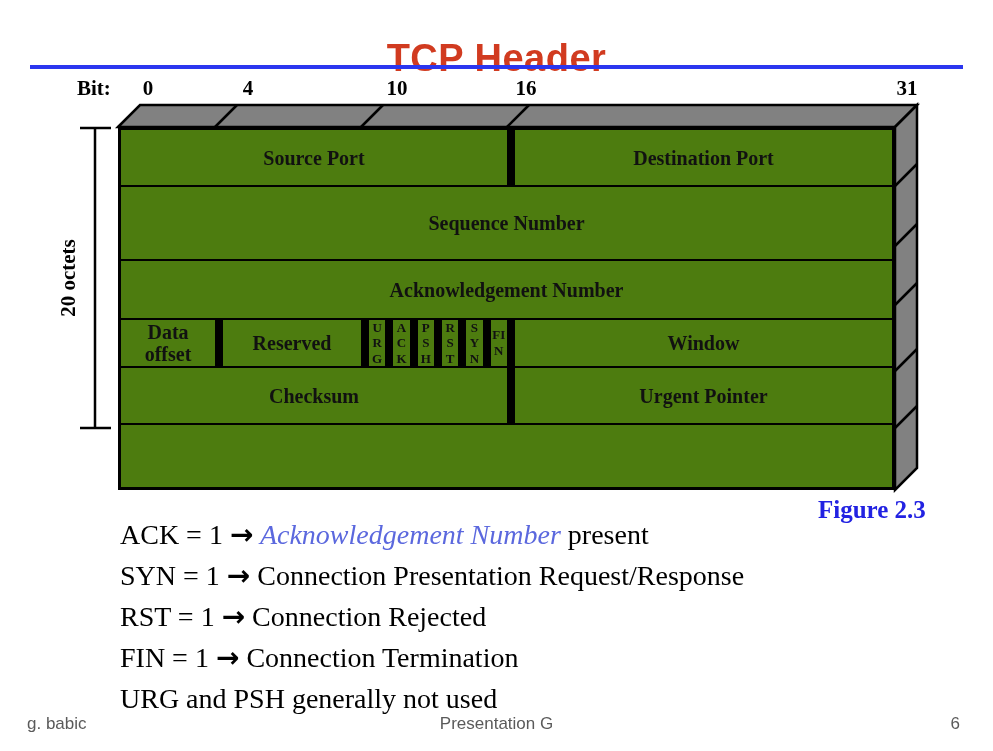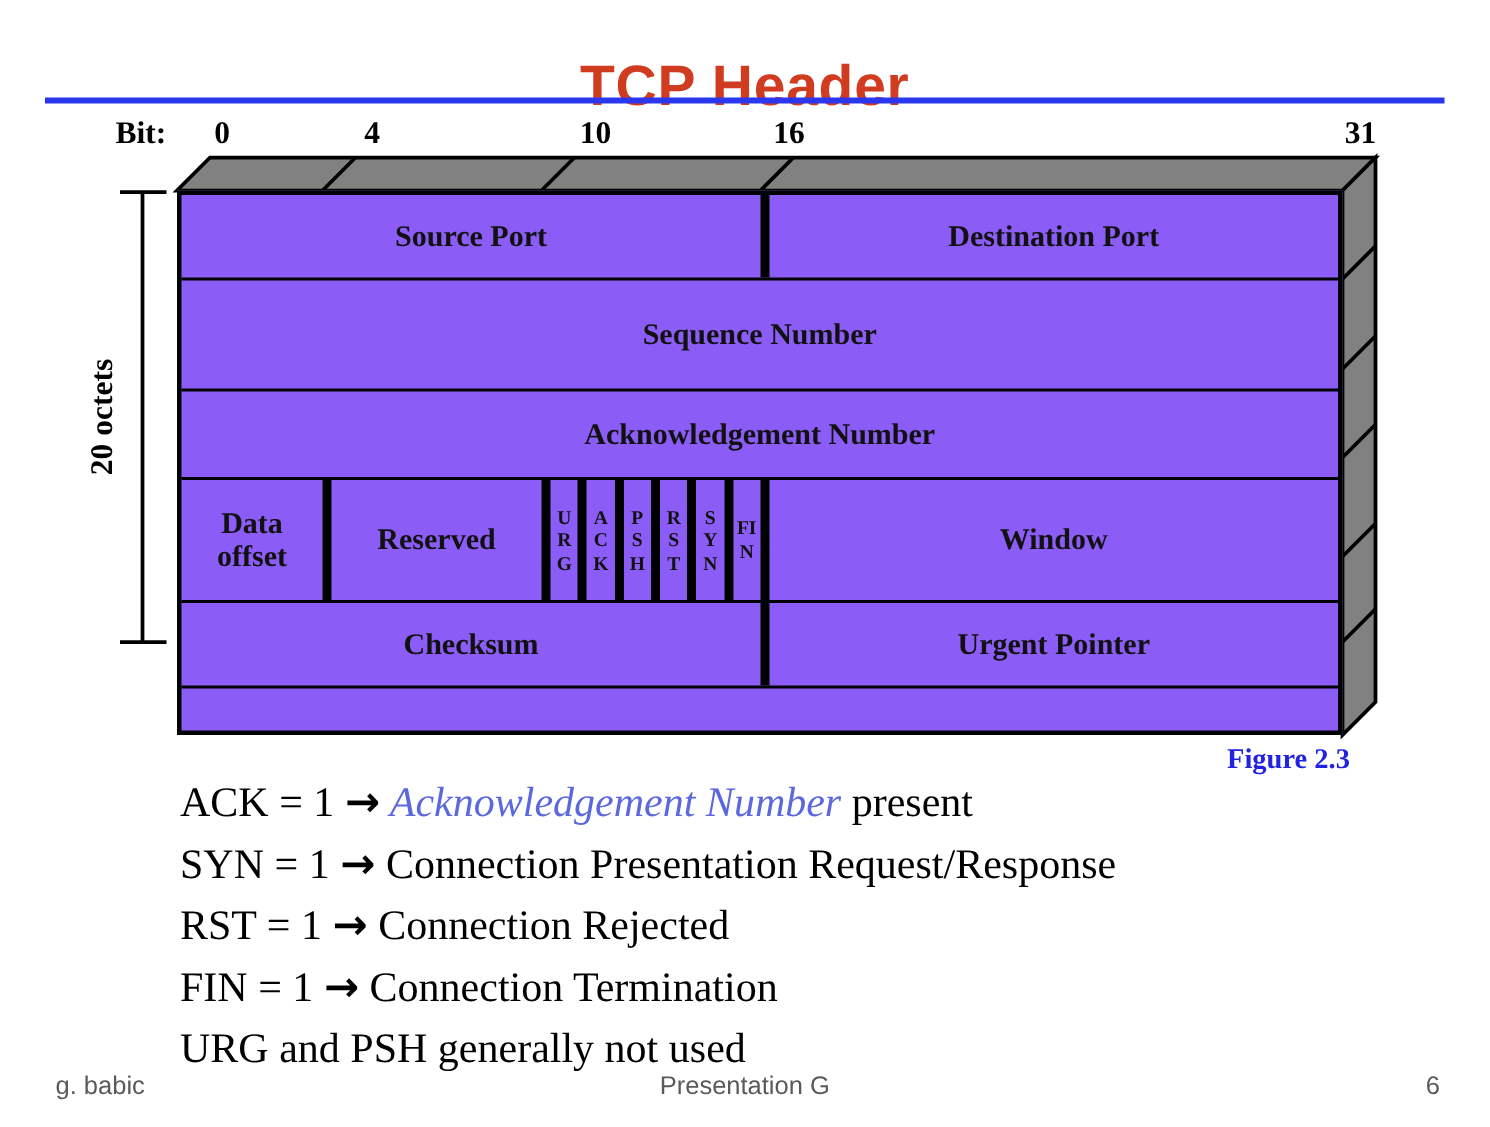--- a/index.html
+++ b/index.html
@@ -14,50 +14,50 @@
   #rule{top:65px;left:30px;width:933px;height:4px;background:#2b36ef;}
 
   
   .bitlabel{top:76px;font-weight:bold;font-size:21px;color:#000;}
   .bittick{top:76px;font-weight:bold;font-size:21px;color:#000;transform:translateX(-50%);}
 
   
   #faces{left:0;top:0;width:993px;height:751px;pointer-events:none;}
 
   
-  #front{left:118px;top:127px;width:777px;height:363px;background:#8b5cf6;
+  #front{left:118px;top:127px;width:777px;height:363px;background:#4d7c0f;
          border:3px solid #000;box-sizing:border-box;display:flex;flex-direction:column;}
   .row{display:flex;box-sizing:border-box;min-height:0;}
   .rb{border-bottom:2px solid #000;}
   .cell{display:flex;align-items:center;justify-content:center;text-align:center;
         font-weight:bold;font-size:20px;line-height:1.1;color:#111;box-sizing:border-box;}
-  .bl{border-left:6px solid #000000;}
+  .bl{border-left:8px solid #000000;}
   .flex1{flex:1;}
   #flags{display:flex;box-sizing:border-box;}
   .flag{flex:1;display:flex;align-items:center;justify-content:center;box-sizing:border-box;}
   .flag span{display:block;width:14px;word-break:break-all;text-align:center;
              font-weight:bold;font-size:13px;line-height:1.2;color:#111;}
 
   
   #octets{left:68px;top:278px;transform:translate(-50%,-50%) rotate(-90deg);
           font-weight:bold;font-size:21px;white-space:nowrap;color:#000;}
 
   
-  #figure{left:818px;top:496px;font-weight:bold;font-size:19px;color:#2222e2;}
+  #figure{left:818px;top:496px;font-weight:bold;font-size:25px;color:#2222e2;}
 
   
   #notes{left:120px;top:514px;font-size:28px;color:#000;}
   .note{height:41px;line-height:41px;white-space:pre;}
   .note .arrow{font-family:"DejaVu Sans",sans-serif;font-weight:bold;}
   .note .em{font-style:italic;color:#5b68de;}
 
   
   #footer{top:714px;left:0;width:993px;font-family:"Liberation Sans",sans-serif;
           font-size:17px;color:#5a5a5a;}
-  #footer .left{position:absolute;left:37px;text-align:right;}
+  #footer .left{position:absolute;left:27px;text-align:right;}
   #footer .center{position:absolute;left:0;width:993px;text-align:center;}
   #footer .right{position:absolute;right:33px;}
 </style>
 </head>
 <body>
 
 <div class="abs" id="title">TCP Header</div>
 <div class="abs" id="rule"></div>
 
 <span class="abs bitlabel" style="left:77px;">Bit:</span>
@@ -91,21 +91,21 @@
   <div class="row rb" style="height:57px;">
     <div class="cell" style="width:386px;">Source Port</div>
     <div class="cell bl flex1">Destination Port</div>
   </div>
   <div class="row rb" style="height:74px;">
     <div class="cell flex1">Sequence Number</div>
   </div>
   <div class="row rb" style="height:59px;">
     <div class="cell flex1">Acknowledgement Number</div>
   </div>
-  <div class="row rb" style="height:82px;">
+  <div class="row rb" style="height:48px;">
     <div class="cell" style="width:94px;padding:0 14px;">Data offset</div>
     <div class="cell bl" style="width:146px;">Reserved</div>
     <div id="flags" style="width:146px;">
       <div class="flag bl">
           <span>URG</span>
         </div>
       <div class="flag bl">
           <span>ACK</span>
         </div>
       <div class="flag bl">

